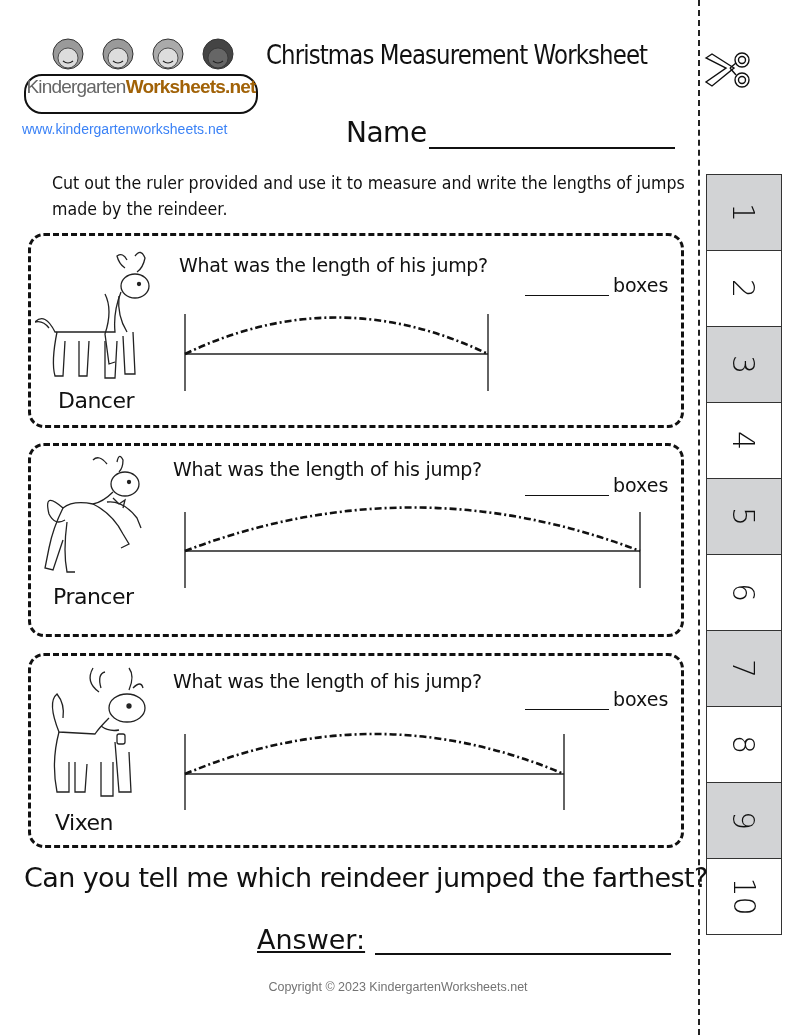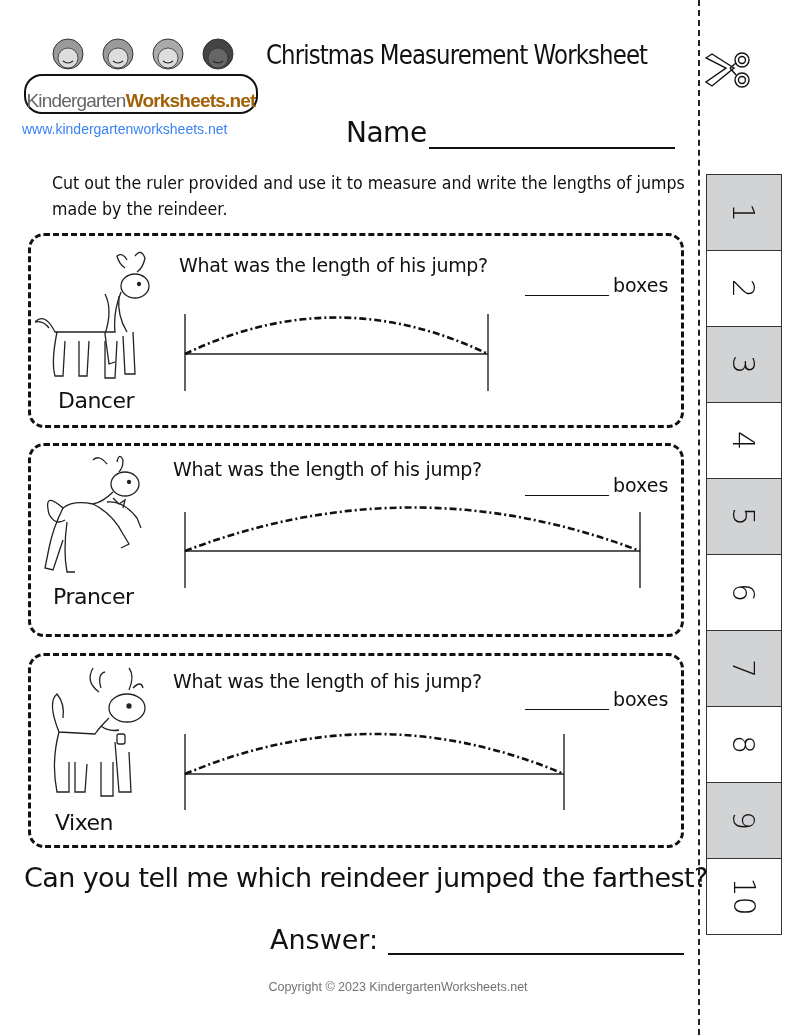--- a/index.html
+++ b/index.html
@@ -1,19 +1,19 @@
 <!DOCTYPE html>
 <html><head>
   <meta charset="utf-8">
   <style>
     html, body { margin:0; padding:0; background:#fff; }
     body { width:800px; height:1035px; position:relative; overflow:hidden; font-family:"DejaVu Sans", sans-serif; color:#111; }
     .abs { position:absolute; }
     .logo { left:22px; top:28px; width:236px; height:85px; }
-    .logo-banner { position:absolute; left:2px; top:46px; width:230px; height:36px; border:2px solid #111; border-radius:18px; background:#fff; display:flex; align-items:flex-end; justify-content:center; font-family:"Liberation Sans", sans-serif; font-size:19px; letter-spacing:-0.8px; font-stretch:condensed; }
+    .logo-banner { position:absolute; left:2px; top:46px; width:230px; height:36px; border:2px solid #111; border-radius:18px; background:#fff; display:flex; align-items:flex-start; justify-content:center; font-family:"Liberation Sans", sans-serif; font-size:19px; letter-spacing:-0.8px; font-stretch:condensed; }
     .logo-banner .k { color:#666; }
     .logo-banner .w { color:#a16207; font-weight:bold; }
     .kids { position:absolute; left:14px; top:0; width:210px; height:50px; }
     .site-url { left:22px; top:121px; font-family:"Liberation Sans", sans-serif; font-size:14px; color:#3b82f6; }
     .title { left:266px; top:40px; font-family:"DejaVu Sans", sans-serif; font-size:26px; letter-spacing:-1px; font-weight:normal; transform:scaleX(0.88); transform-origin:left; white-space:nowrap; }
     .name-row { left:346px; top:116px; font-size:28px; letter-spacing:-0.5px; white-space:nowrap; }
     .name-line { display:inline-block; width:246px; border-bottom:2px solid #111; height:28px; vertical-align:bottom; margin-left:2px; }
     .instructions { left:52px; top:170px; width:640px; font-size:18px; line-height:26px; transform:scaleX(0.88); transform-origin:left; width:730px; }
     .cut-line { left:698px; top:0; width:0; height:1035px; border-left:2px dashed #222; }
     .scissors { left:704px; top:48px; width:48px; height:44px; }
@@ -23,21 +23,21 @@
     .ruler-cell.shaded { background:#d2d3d5; }
     .ruler-cell span { display:inline-block; transform:rotate(90deg); font-size:30px; font-family:"DejaVu Sans", sans-serif; font-weight:200; color:#111; }
     .box { position:absolute; left:28px; width:656px; border:3px dashed #111; border-radius:16px; box-sizing:border-box; }
     .q { position:absolute; font-size:19px; white-space:nowrap; letter-spacing:-0.3px; }
     .blank { position:absolute; font-size:19px; white-space:nowrap; }
     .blank .ln { display:inline-block; width:84px; border-bottom:1.5px solid #111; height:20px; vertical-align:bottom; margin-right:4px; }
     .rname { position:absolute; font-size:22px; letter-spacing:-0.5px; }
     .reindeer { position:absolute; }
     .jump { position:absolute; }
     .final-q { left:24px; top:862px; font-size:27px; white-space:nowrap; letter-spacing:-0.6px; }
-    .answer { left:270px; top:924px; font-size:27px; white-space:nowrap; }
+    .answer { left:257px; top:924px; font-size:27px; white-space:nowrap;text-decoration:underline; }
     .answer .ln { display:inline-block; width:296px; border-bottom:2px solid #111; height:26px; vertical-align:bottom; margin-left:10px; }
     .copyright { left:0; width:796px; top:979px; text-align:center; font-family:"Liberation Sans", sans-serif; font-size:12.5px; line-height:16px; color:#737373; }
   </style>
 </head>
 <body>
 
 <div class="abs logo">
   <svg class="kids" viewBox="0 0 210 50">
     <g fill="#9a9a9a" stroke="#333" stroke-width="1">
       <circle cx="32" cy="26" r="15"></circle>

